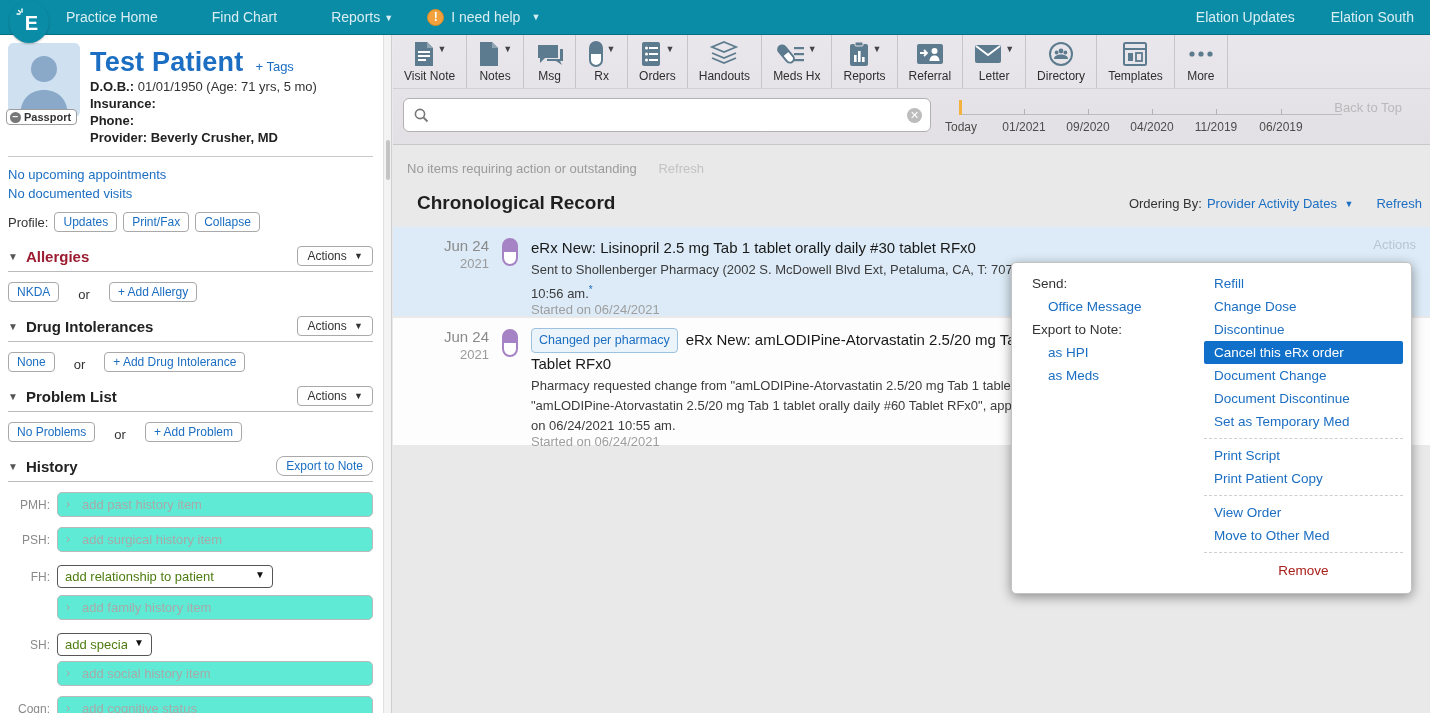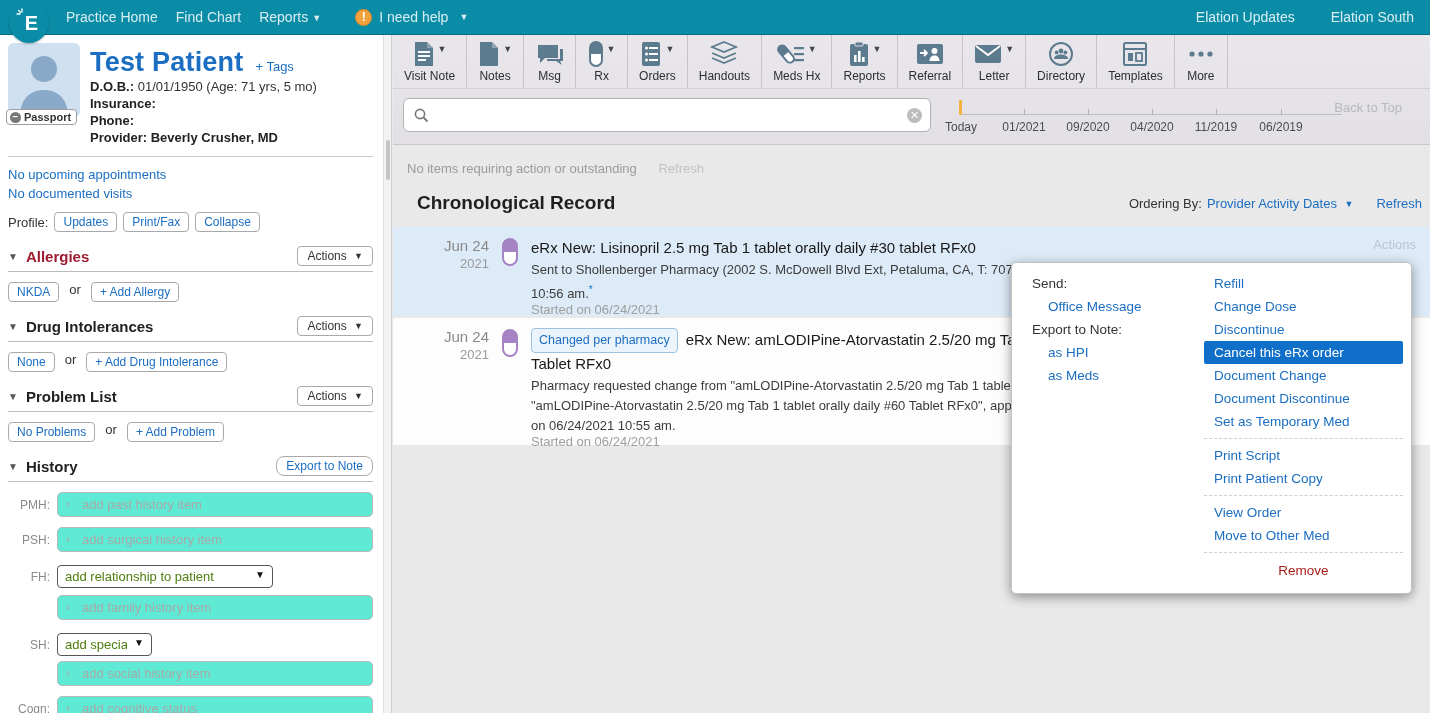--- a/index.html
+++ b/index.html
@@ -8,21 +8,21 @@
 
   
   .topnav { position:absolute; left:0; top:0; width:1430px; height:35px;
     background:#0b8ca6; color:#d9eef3; display:flex; align-items:center; z-index:40;
     border-bottom:1px solid #076e84; }
   .logo { position:absolute; left:9px; top:1px; width:40px; height:42px; border-radius:50%;
     background:#0b8ca6; box-shadow:0 1px 2px rgba(0,0,0,.25); z-index:41;
     display:flex; align-items:center; justify-content:center; }
   .logo-e { color:#fff; font-size:20px; font-weight:bold; margin-left:5px; margin-top:2px; }
   .logo-rays { position:absolute; left:7px; top:7px; }
-  .nav-items { display:flex; gap:18px; margin-left:66px; font-size:14px; }
+  .nav-items { display:flex; gap:54px; margin-left:66px; font-size:14px; }
   .nav-item { cursor:pointer; white-space:nowrap; }
   .caret { font-size:9px; margin-left:4px; vertical-align:1px; }
   .help-wrap { display:flex; align-items:center; gap:7px; margin-left:34px; font-size:14px; }
   .help-badge { width:17px; height:17px; border-radius:50%; background:#f2a13c;
     color:#fff; font-weight:bold; font-size:12px; display:flex; align-items:center;
     justify-content:center; border:1px solid #d88b27; }
   .nav-right { margin-left:auto; display:flex; gap:36px; padding-right:16px; font-size:14px; }
 
   
   .sidebar { position:absolute; left:0; top:35px; width:383px; height:678px;
@@ -51,21 +51,21 @@
   .profile-row { display:flex; align-items:center; gap:6px; margin-top:9px; font-size:13px; color:#333; }
   .chip-btn { display:inline-block; border:1px solid #a9a9a9; border-radius:4px;
     background:#fff; color:#1b6ec2; font-size:12px; padding:2px 8px; cursor:pointer; white-space:nowrap; }
   .sec-head { display:flex; align-items:center; margin-top:14px; padding-bottom:5px;
     border-bottom:1px solid #bbb; }
   .tri { font-size:10px; color:#555; margin-right:8px; }
   .sec-title { font-size:15px; font-weight:bold; color:#222; }
   .sec-title.red { color:#9c1b30; }
   .actions-btn { margin-left:auto; border:1px solid #a9a9a9; border-radius:4px; background:#fff;
     font-size:12px; color:#333; padding:2px 9px; cursor:pointer; }
-  .val-row { display:flex; align-items:flex-start; gap:10px; margin-top:10px; font-size:13px; color:#333; }
+  .val-row { display:flex; align-items:flex-end; gap:19px; margin-top:10px; font-size:13px; color:#333; }
   .export-btn { margin-left:auto; border:1px solid #a9a9a9; border-radius:8px; background:#fff;
     font-size:12px; color:#1b6ec2; padding:2px 9px; cursor:pointer; }
   .hist-row { display:flex; align-items:center; margin-top:10px; }
   .hist-label { width:42px; text-align:right; font-size:12px; color:#8a8a8a; margin-right:7px; flex:0 0 42px; }
   .hist-inputwrap { position:relative; flex:1; }
   .hist-inputwrap .chev { position:absolute; left:9px; top:5px; color:#a9a9a9; font-size:12px; }
   .hist-input { width:100%; height:25px; border:1px solid #b9b9b9; border-radius:5px;
     padding:0 8px 0 24px; font-size:13px; color:#333; background:#5eead4; }
   .hist-input::placeholder { color:#a9a9a9; }
   .selwrap { position:relative; display:inline-block; }

